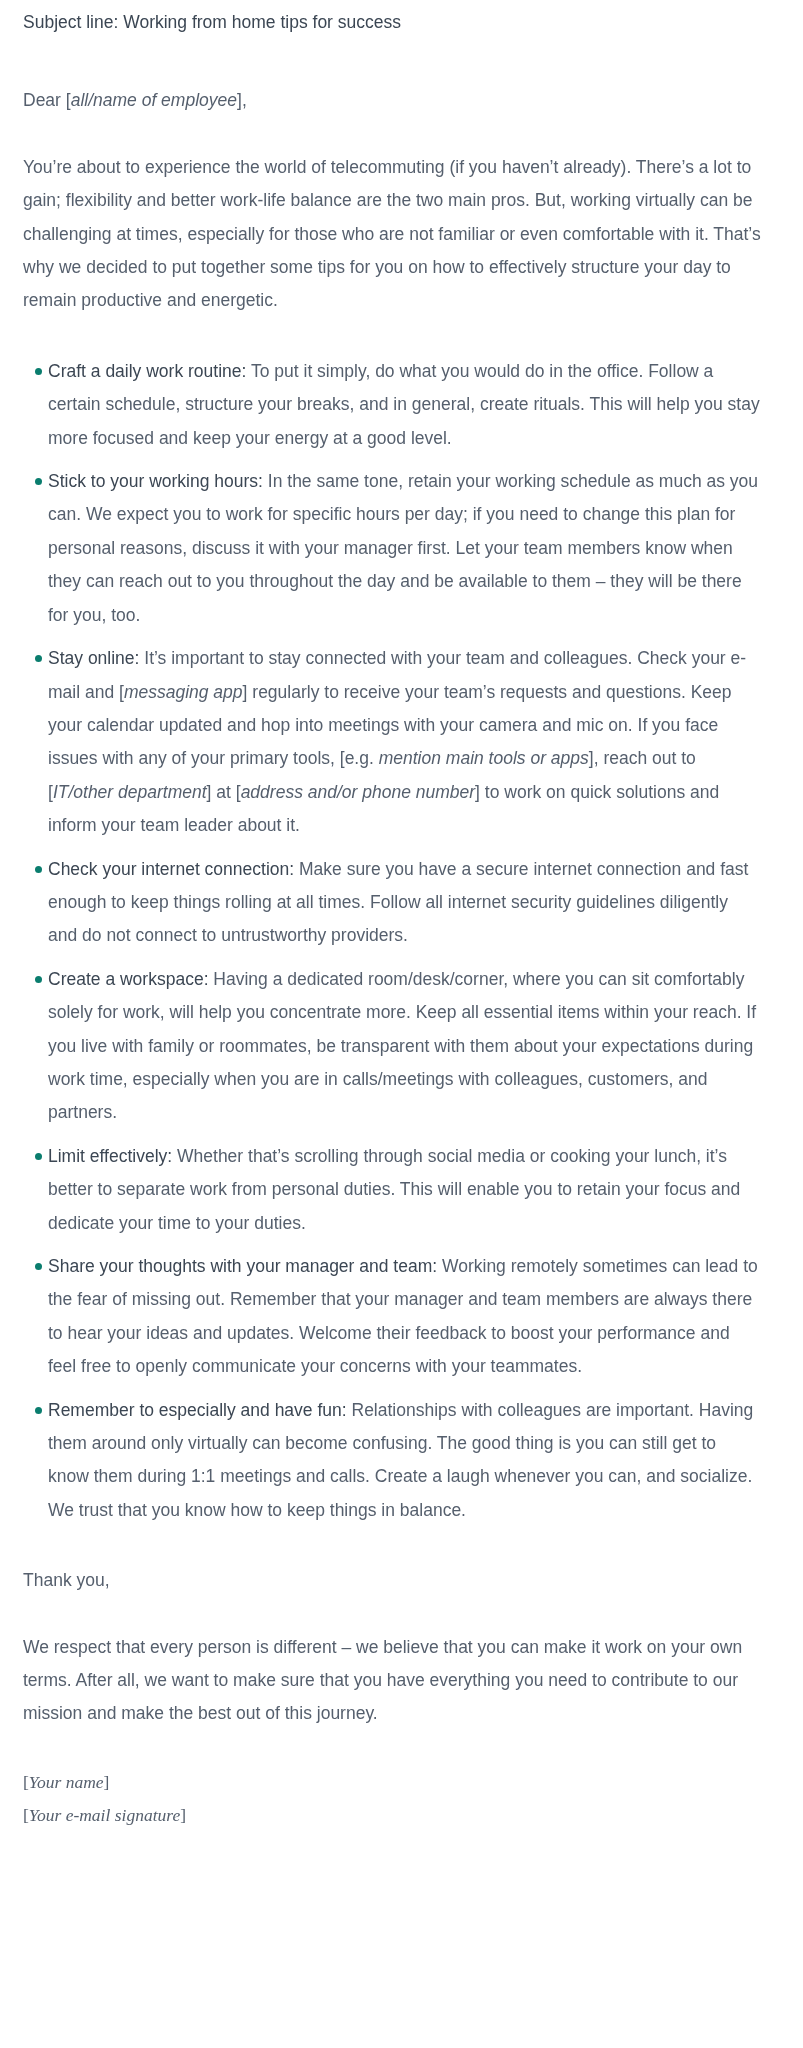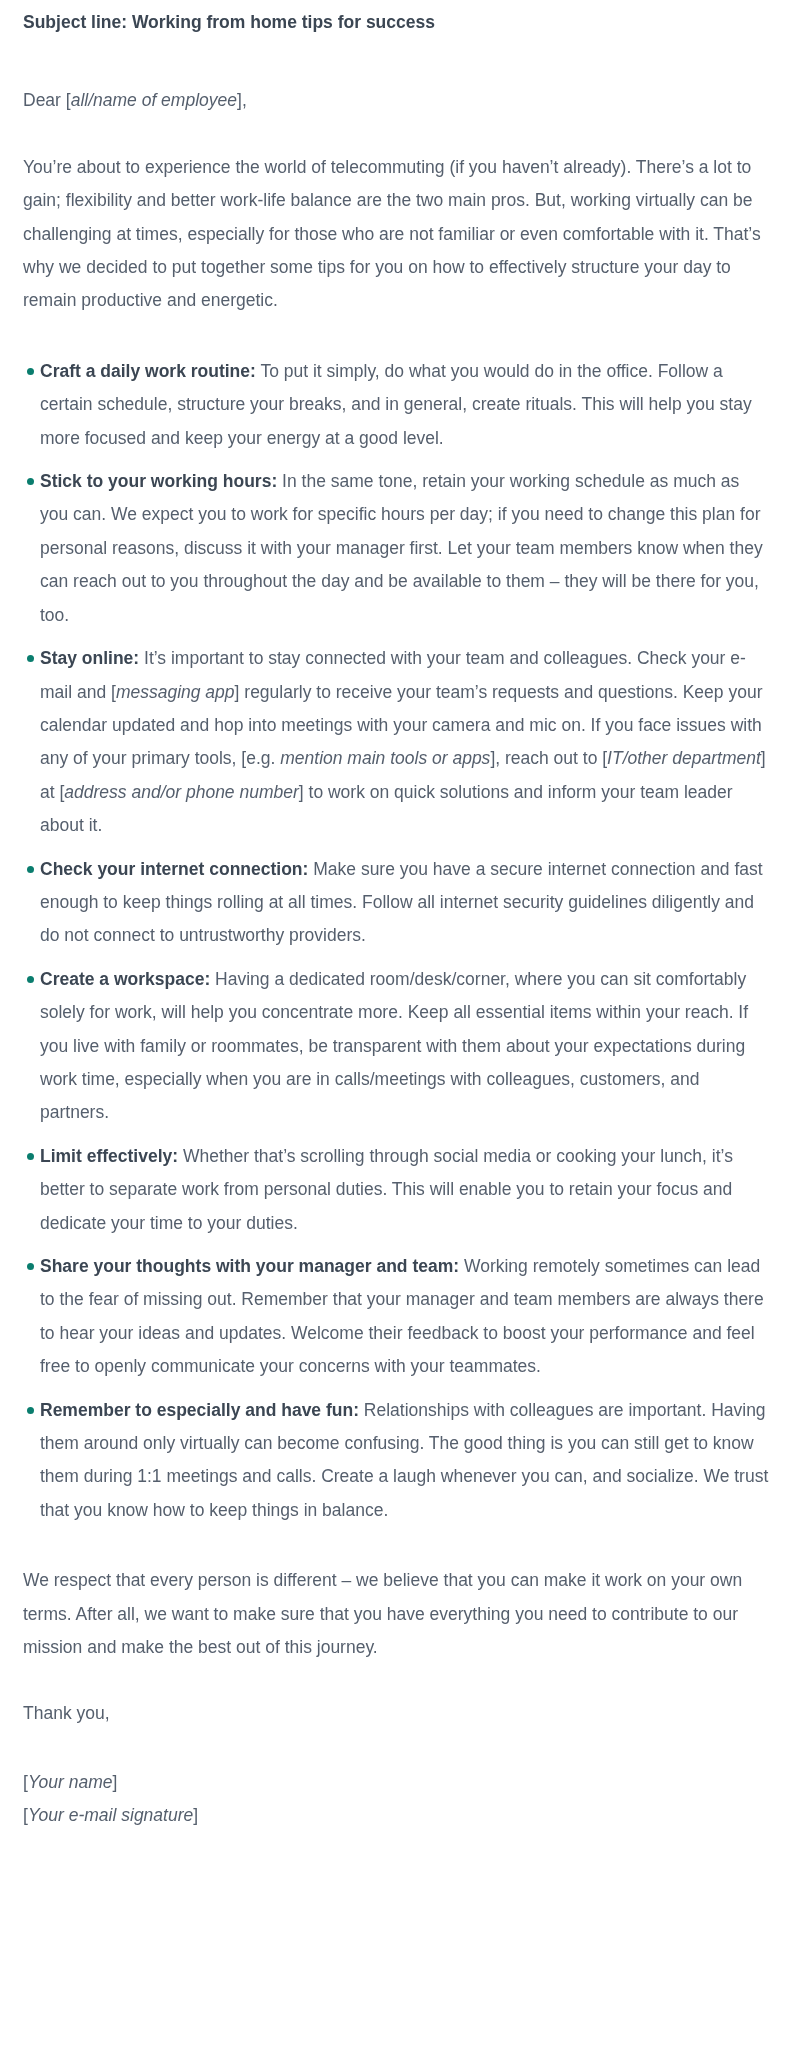--- a/index.html
+++ b/index.html
@@ -18,45 +18,45 @@
     color:var(--body-text);
     font-size:17.5px;
     line-height:33.4px;
     -webkit-font-smoothing:antialiased;
   }
   .page{
     width:803px;
     padding:6px 30px 46px 23px;
   }
   p{margin:33px 0;}
-  strong{color:var(--bold-text);font-weight:bold;}
+  strong{color:var(--bold-text);font-weight:normal;}
   .subject{margin-top:0;margin-bottom:45px;}
   .ph{font-style:italic;text-align:right;}
   ul.tips{
     list-style:none;
-    margin:37px 4px;
+    margin:37px 12px;
     padding:0;
   }
   ul.tips li{
     position:relative;
     padding-left:13px;
   }
   ul.tips li + li{margin-top:10px;}
   ul.tips li::before{
     content:"";
     position:absolute;
     left:0;
     top:13px;
     width:7px;
     height:7px;
     border-radius:50%;
     background:var(--bullet);
   }
   .signature{margin-top:35px;}
-  .signature p{margin:0;}
+  .signature p{margin:0;font-family:Liberation Serif, serif;}
 </style>
 </head>
 <body>
 
 <div class="page">
 
   <p class="subject"><strong>Subject line: Working from home tips for success</strong></p>
 
   <p><span>Dear [</span><span class="ph">all/name of employee</span><span>],</span></p>
 
@@ -67,22 +67,22 @@
     <li><strong>Craft a daily work routine:</strong><span><span> To put it simply, do what you would do in the office. Follow a certain schedule, structure your breaks, and in general, create rituals. This will help you stay more focused and keep your energy at a good level.</span></span></li>
     <li><strong>Stick to your working hours:</strong><span><span> In the same tone, retain your working schedule as much as you can. We expect you to work for specific hours per day; if you need to change this plan for personal reasons, discuss it with your manager first. Let your team members know when they can reach out to you throughout the day and be available to them – they will be there for you, too.</span></span></li>
     <li><strong>Stay online:</strong><span><span> It’s important to stay connected with your team and colleagues. Check your e-mail and [</span><span class="ph">messaging app</span><span>] regularly to receive your team’s requests and questions. Keep your calendar updated and hop into meetings with your camera and mic on. If you face issues with any of your primary tools, [e.g. </span><span class="ph">mention main tools or apps</span><span>], reach out to [</span><span class="ph">IT/other department</span><span>] at [</span><span class="ph">address and/or phone number</span><span>] to work on quick solutions and inform your team leader about it.</span></span></li>
     <li><strong>Check your internet connection:</strong><span><span> Make sure you have a secure internet connection and fast enough to keep things rolling at all times. Follow all internet security guidelines diligently and do not connect to untrustworthy providers.</span></span></li>
     <li><strong>Create a workspace:</strong><span><span> Having a dedicated room/desk/corner, where you can sit comfortably solely for work, will help you concentrate more. Keep all essential items within your reach. If you live with family or roommates, be transparent with them about your expectations during work time, especially when you are in calls/meetings with colleagues, customers, and partners.</span></span></li>
     <li><strong>Limit effectively:</strong><span><span> Whether that’s scrolling through social media or cooking your lunch, it’s better to separate work from personal duties. This will enable you to retain your focus and dedicate your time to your duties.</span></span></li>
     <li><strong>Share your thoughts with your manager and team:</strong><span><span> Working remotely sometimes can lead to the fear of missing out. Remember that your manager and team members are always there to hear your ideas and updates. Welcome their feedback to boost your performance and feel free to openly communicate your concerns with your teammates.</span></span></li>
     <li><strong>Remember to especially and have fun:</strong><span><span> Relationships with colleagues are important. Having them around only virtually can become confusing. The good thing is you can still get to know them during 1:1 meetings and calls. Create a laugh whenever you can, and socialize. We trust that you know how to keep things in balance.</span></span></li>
   </ul>
 
+  <p>Thank you,</p>
+
   <p>We respect that every person is different – we believe that you can make it work on your own terms. After all, we want to make sure that you have everything you need to contribute to our mission and make the best out of this journey.</p>
-
-  <p>Thank you,</p>
 
   <div class="signature">
     <p><span>[</span><span class="ph">Your name</span><span>]</span></p>
     <p><span>[</span><span class="ph">Your e-mail signature</span><span>]</span></p>
   </div>
 
 </div>
 
 </body></html>

